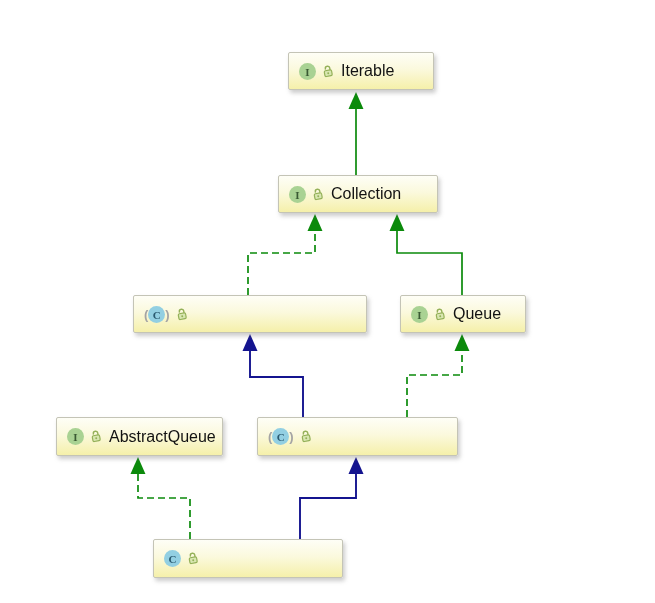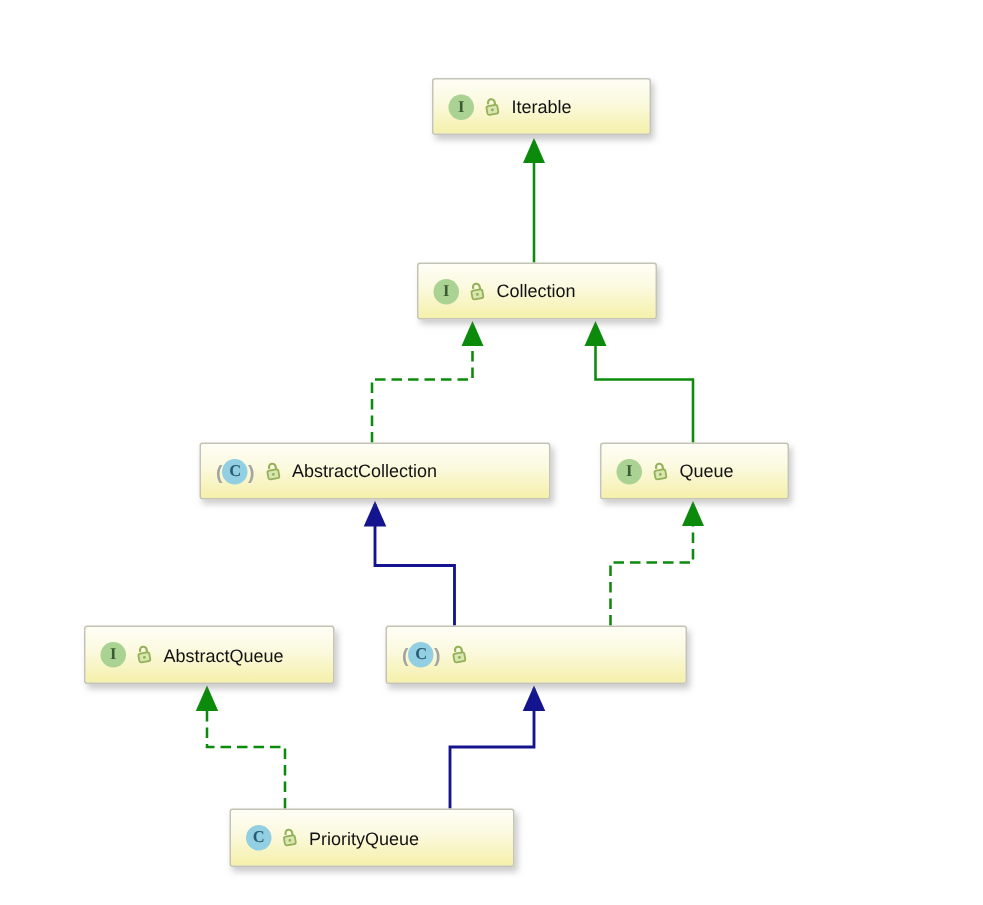--- a/index.html
+++ b/index.html
@@ -8,21 +8,21 @@
     font-family:"Liberation Sans",sans-serif;
   }
   .edges{position:absolute;left:0;top:0;width:655px;height:603px;}
   .node{
     position:absolute;display:flex;align-items:center;box-sizing:border-box;
     padding:0 10px;border:1px solid #c4c4b6;border-radius:2px;
     background:linear-gradient(180deg,#fefef6 0%,#fbf9dd 45%,#f5f0aa 100%);
     box-shadow:2px 3px 4px rgba(110,110,110,0.35);
     cursor:default;
   }
-  .label{font-size:12px;color:#121212;white-space:nowrap;margin-left:7px;}
+  .label{font-size:16px;color:#121212;white-space:nowrap;margin-left:7px;}
   .type-icon{
     width:17px;height:17px;border-radius:50%;flex:0 0 auto;
     display:flex;align-items:center;justify-content:center;
   }
   .interface-bg{background:#a9d293;}
   .class-bg{background:#92cfe2;}
   .glyph{
     font-family:"Liberation Serif",serif;font-weight:bold;font-size:11px;
     line-height:1;color:#3a5a34;transform:translateY(0.5px);
   }
@@ -103,21 +103,20 @@
         </span>
       <span class="paren">)</span>
     </span>
     <span class="lock">
       <svg width="13" height="13" viewBox="0 0 12 12" style="transform:rotate(-10deg)">
         <path d="M8.6 5 V3.2 a2.05 2.05 0 0 0 -4.1 0 v0.7" fill="none" stroke="#94b058" stroke-width="1.3"></path>
         <rect x="3" y="5" width="6.8" height="5.4" rx="1.2" fill="#d8e6b0" stroke="#94b058" stroke-width="1.1"></rect>
         <circle cx="6.4" cy="7.7" r="0.9" fill="#94b058"></circle>
       </svg>
     </span>
-    <span class="label">AbstractCollection</span>
   </div>
 
   <div class="node n-queue">
     <span class="type-icon interface-bg">
         <span class="glyph">I</span>
       </span>
     <span class="lock">
       <svg width="13" height="13" viewBox="0 0 12 12" style="transform:rotate(-10deg)">
         <path d="M8.6 5 V3.2 a2.05 2.05 0 0 0 -4.1 0 v0.7" fill="none" stroke="#94b058" stroke-width="1.3"></path>
         <rect x="3" y="5" width="6.8" height="5.4" rx="1.2" fill="#d8e6b0" stroke="#94b058" stroke-width="1.1"></rect>
@@ -162,16 +161,15 @@
     <span class="type-icon class-bg">
         <span class="glyph">C</span>
       </span>
     <span class="lock">
       <svg width="13" height="13" viewBox="0 0 12 12" style="transform:rotate(-10deg)">
         <path d="M8.6 5 V3.2 a2.05 2.05 0 0 0 -4.1 0 v0.7" fill="none" stroke="#94b058" stroke-width="1.3"></path>
         <rect x="3" y="5" width="6.8" height="5.4" rx="1.2" fill="#d8e6b0" stroke="#94b058" stroke-width="1.1"></rect>
         <circle cx="6.4" cy="7.7" r="0.9" fill="#94b058"></circle>
       </svg>
     </span>
-    <span class="label">PriorityQueue</span>
   </div>
 
 </div>
 
 </body></html>

